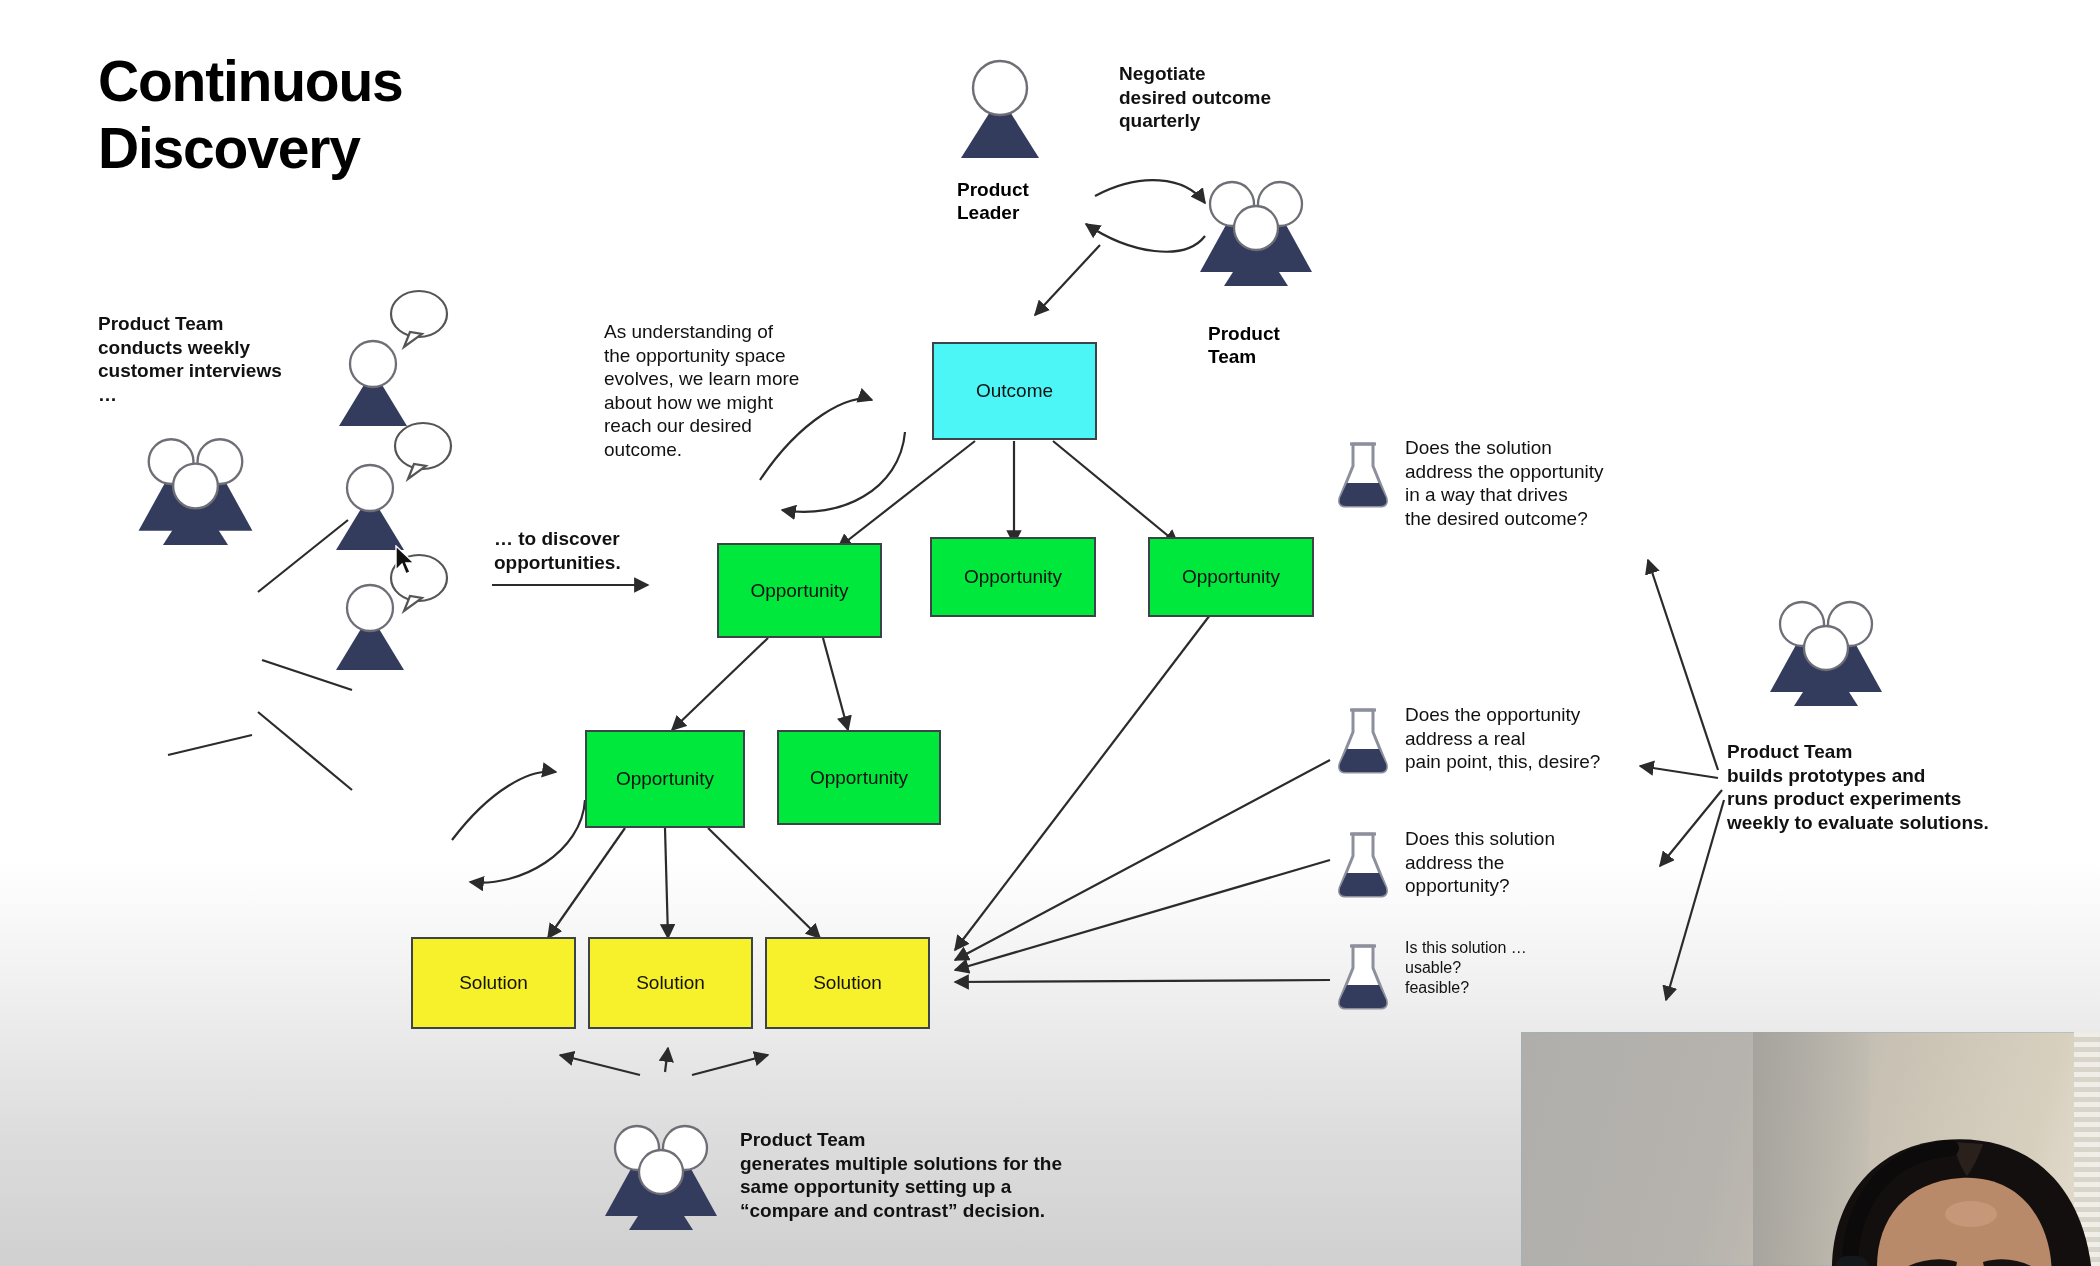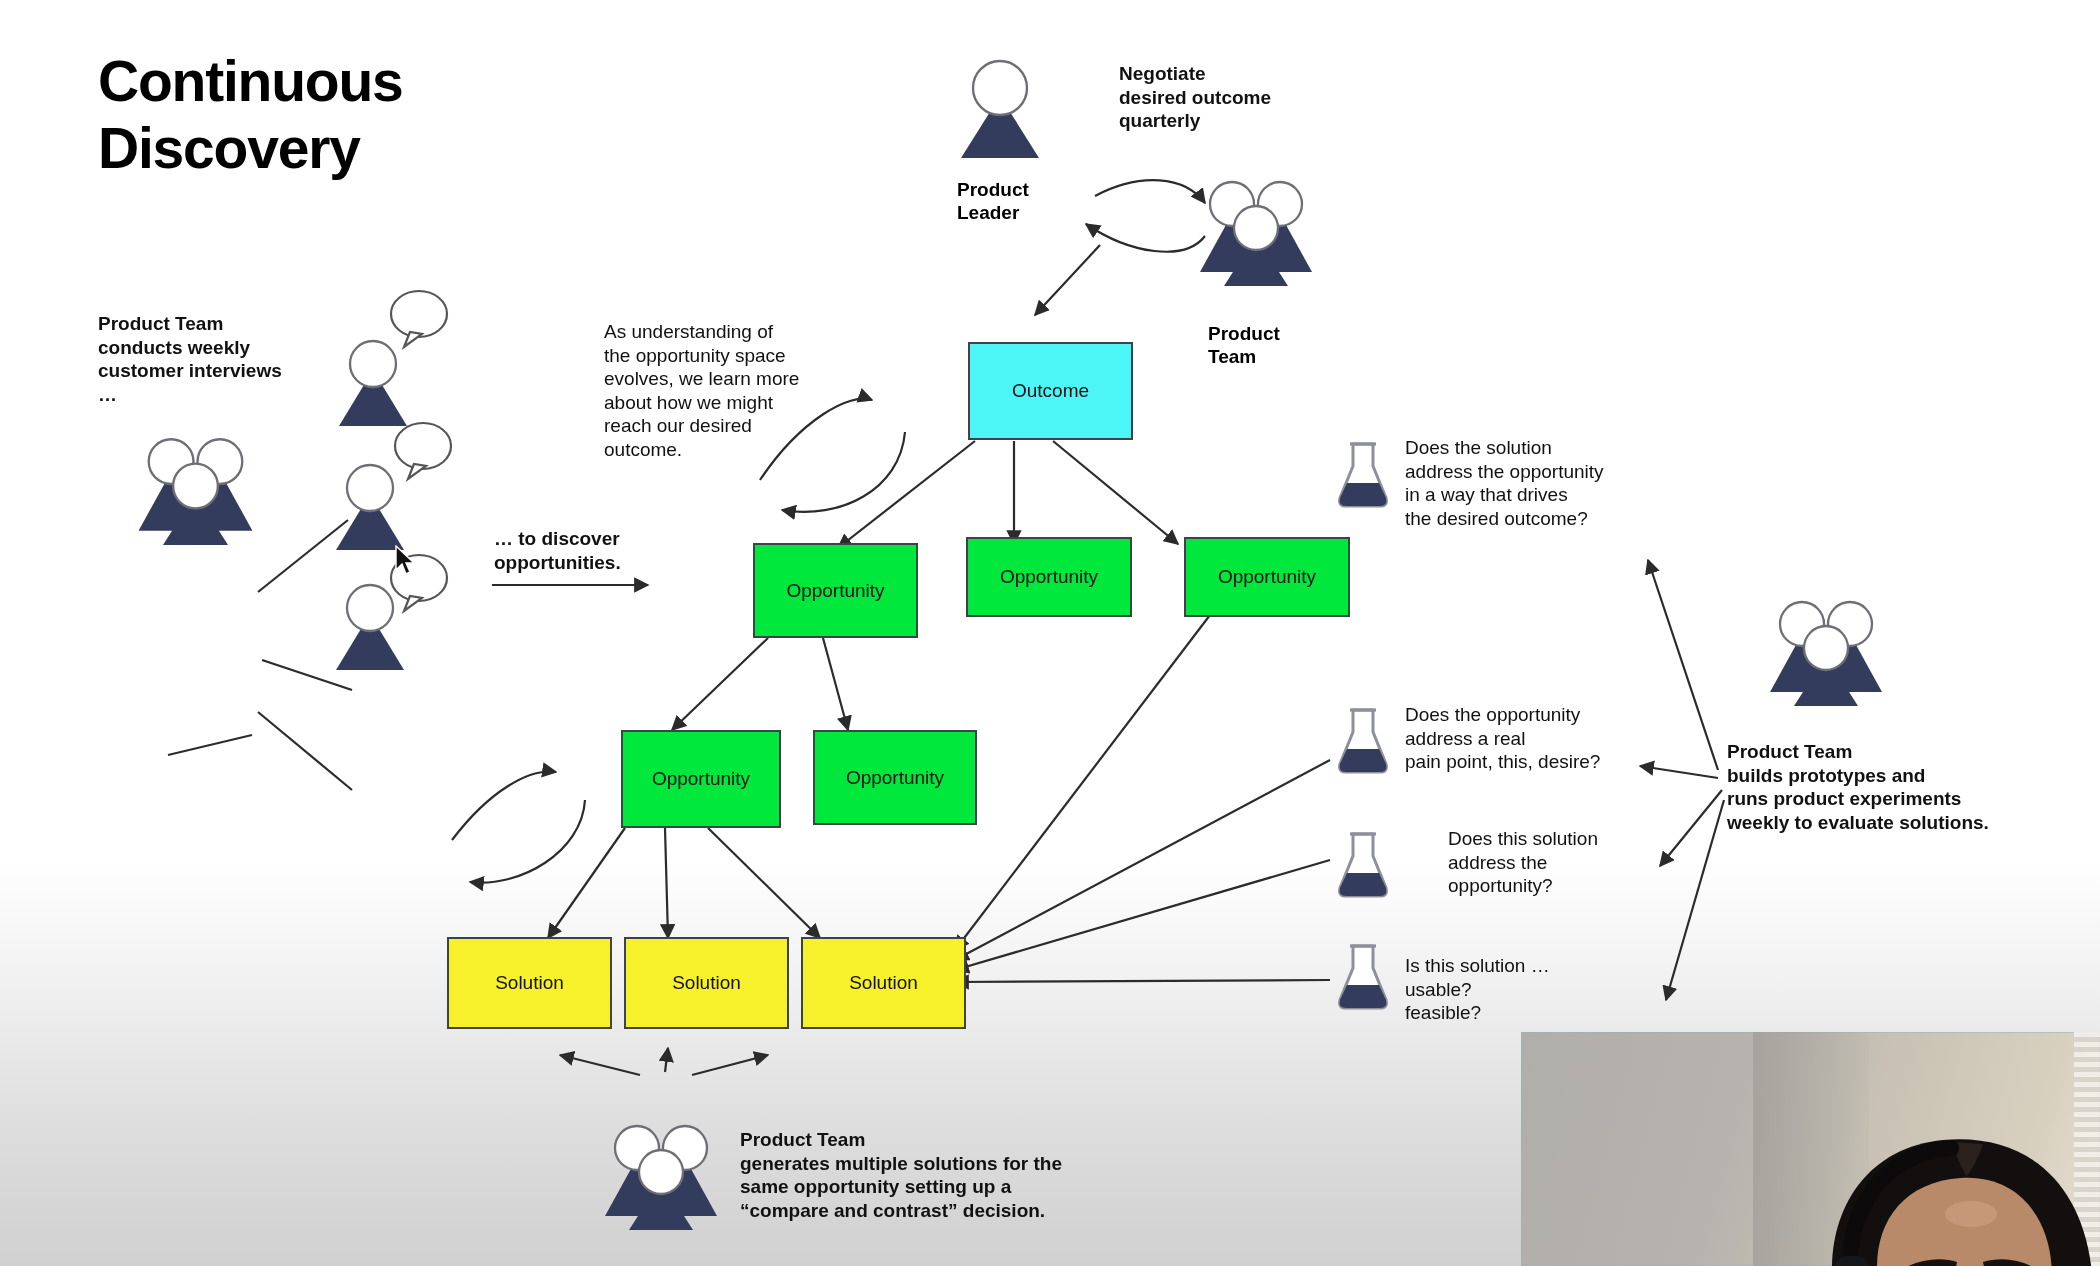--- a/index.html
+++ b/index.html
@@ -58,21 +58,20 @@
   .node {
     position: absolute;
     box-sizing: border-box;
     border: 2px solid #3c4449;
     display: flex;
     align-items: center;
     justify-content: center;
     font-size: 19px;
     color: #111;
     text-align: center;
-    margin-left: 36px;
   }
 
   
   .figure { position: absolute; }
   .figure svg { display: block; }
 
   
   .flask { position: absolute; }
   .flask svg { display: block; }
 
@@ -330,32 +329,32 @@
 address a real
 pain point, this, desire?</div>
 
   <div class="flask" style="left:1336px; top:828px;">
     <svg width="54" height="72" viewBox="0 0 54 72">
       <path d="M 17 6 L 37 6 L 37 28 L 50 60 Q 52 68 44 68 L 10 68 Q 2 68 4 60 L 17 28 Z" fill="#ffffff" stroke="#8c8f9c" stroke-width="3"></path>
       <path d="M 11 45 L 43 45 L 50 60 Q 52 68 44 68 L 10 68 Q 2 68 4 60 Z" fill="#343c5e"></path>
       <line x1="14" y1="6" x2="40" y2="6" stroke="#8c8f9c" stroke-width="3.2"></line>
     </svg>
   </div>
-  <div class="note reg" style="left:1405px; top:827px; font-size:19px;margin-left:43px;">Does this solution
+  <div class="note reg" style="left:1405px; top:827px; font-size:19px;">Does this solution
 address the
 opportunity?</div>
 
   <div class="flask" style="left:1336px; top:940px;">
     <svg width="54" height="72" viewBox="0 0 54 72">
       <path d="M 17 6 L 37 6 L 37 28 L 50 60 Q 52 68 44 68 L 10 68 Q 2 68 4 60 L 17 28 Z" fill="#ffffff" stroke="#8c8f9c" stroke-width="3"></path>
       <path d="M 11 45 L 43 45 L 50 60 Q 52 68 44 68 L 10 68 Q 2 68 4 60 Z" fill="#343c5e"></path>
       <line x1="14" y1="6" x2="40" y2="6" stroke="#8c8f9c" stroke-width="3.2"></line>
     </svg>
   </div>
-  <div class="note reg" style="left:1405px; top:938px; font-size:19px;margin-top:16px;">Is this solution …
+  <div class="note reg" style="left:1405px; top:938px; font-size:16px;">Is this solution …
 usable?
 feasible?</div>
 
   <div class="figure" style="left:1770px; top:588px;">
     <svg width="112" height="118" viewBox="0 0 112 118">
       <polygon points="32,46 66,104 0,104" fill="#343c5e"></polygon>
       <polygon points="80,46 112,104 48,104" fill="#343c5e"></polygon>
       <polygon points="56,68 88,118 24,118" fill="#343c5e"></polygon>
       <circle cx="32" cy="36" r="22" fill="#ffffff" stroke="#6e6e76" stroke-width="2.3"></circle>
       <circle cx="80" cy="36" r="22" fill="#ffffff" stroke="#6e6e76" stroke-width="2.3"></circle>

